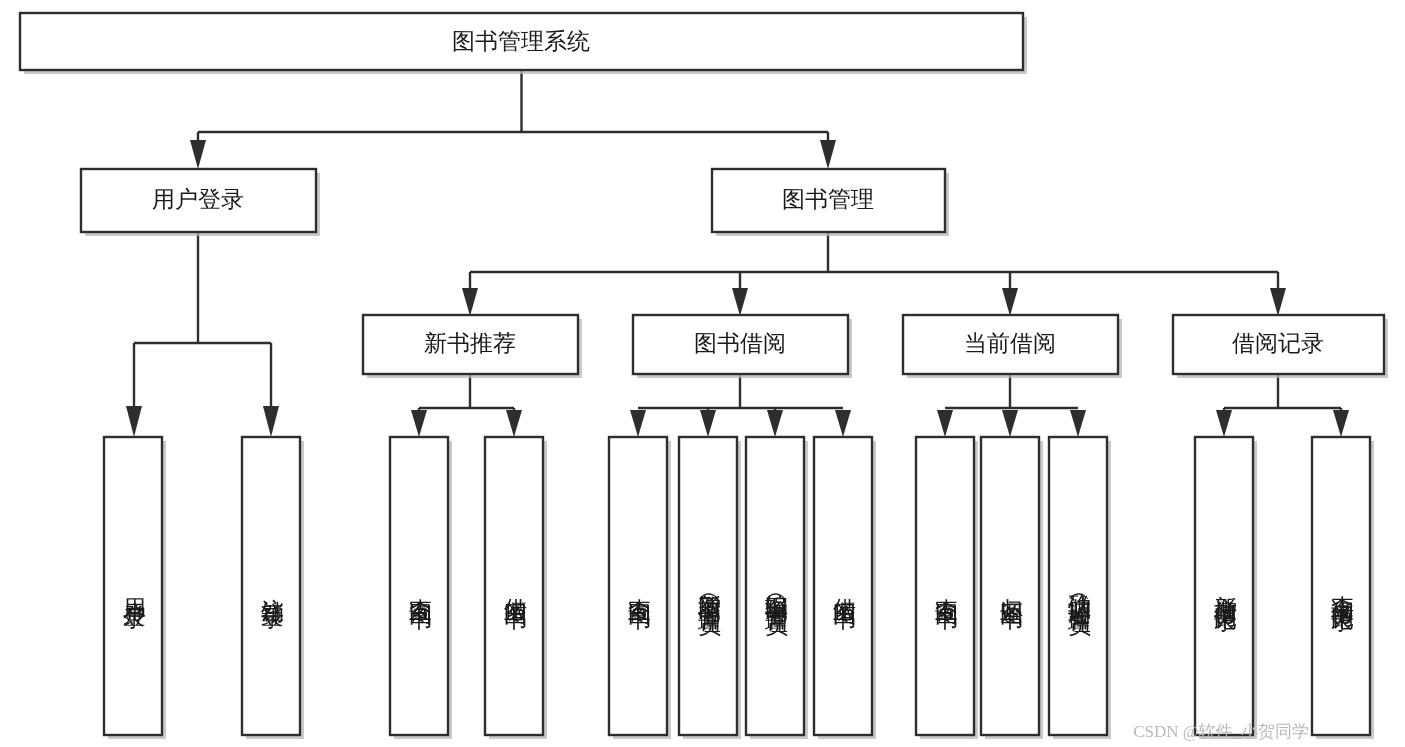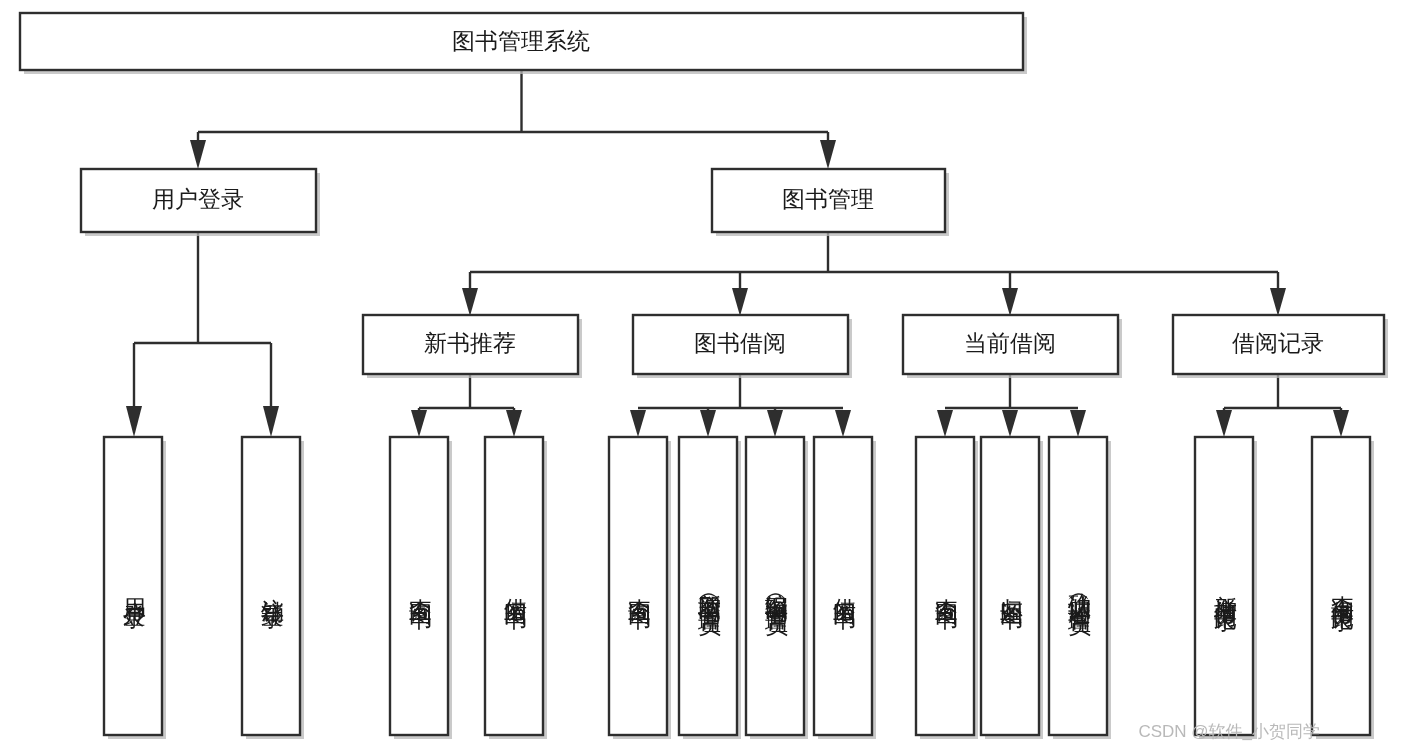--- a/index.html
+++ b/index.html
@@ -11,21 +11,20 @@
     width: 1405px;
     height: 747px;
     font-family: "Liberation Sans", "DejaVu Sans", sans-serif;
     overflow: hidden;
     position: relative;
   }
   #diagram-root {
     position: relative;
     width: 1319px;
     height: 747px;
-    padding-left: 11px;
   }
   svg.diagram-canvas {
     position: absolute;
     top: 0;
     left: 0;
     width: 1405px;
     height: 747px;
     display: block;
   }
   .node-box {
@@ -60,21 +59,21 @@
     fill: #1a1a1a;
     text-anchor: middle;
     dominant-baseline: middle;
     writing-mode: vertical-rl;
     letter-spacing: 3px;
   }
   .watermark-text {
     position: absolute;
     right: 10px;
     bottom: 4px;
-    font-family: Liberation Sans, sans-serif;
+    font-family: Liberation Serif, serif;
     font-size: 17px;
     color: #b9b9b9;
     white-space: nowrap;
     pointer-events: none;
     user-select: none;
   }
 </style>
 </head>
 <body>
 

